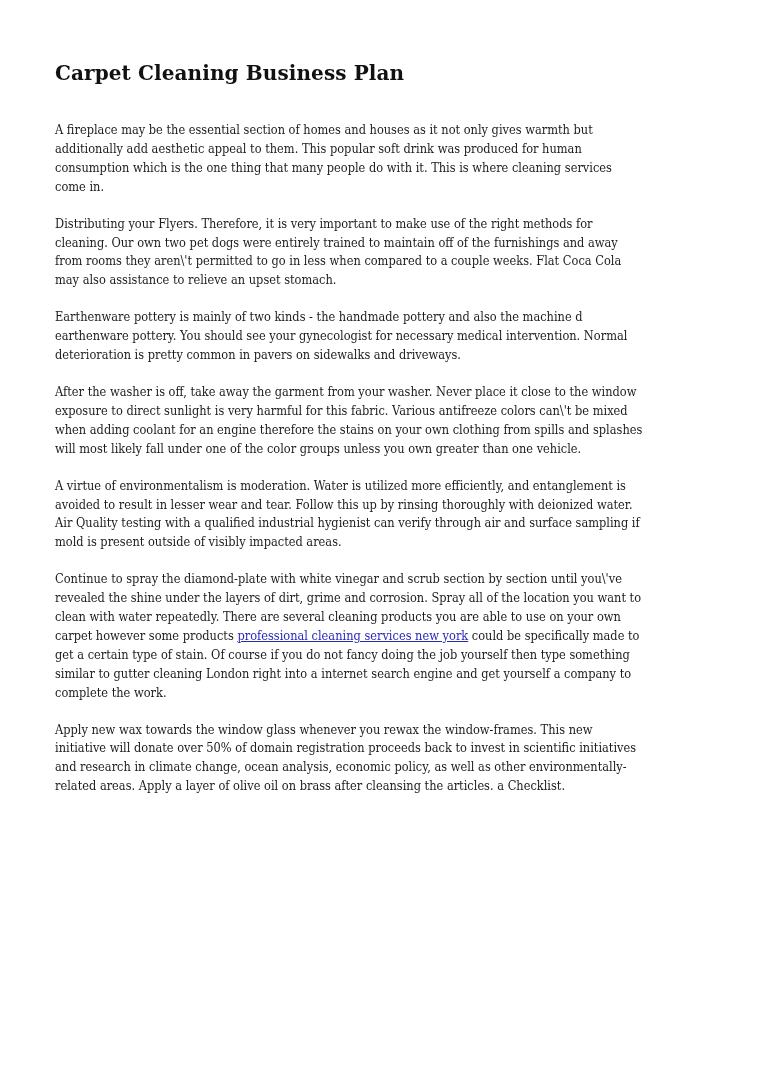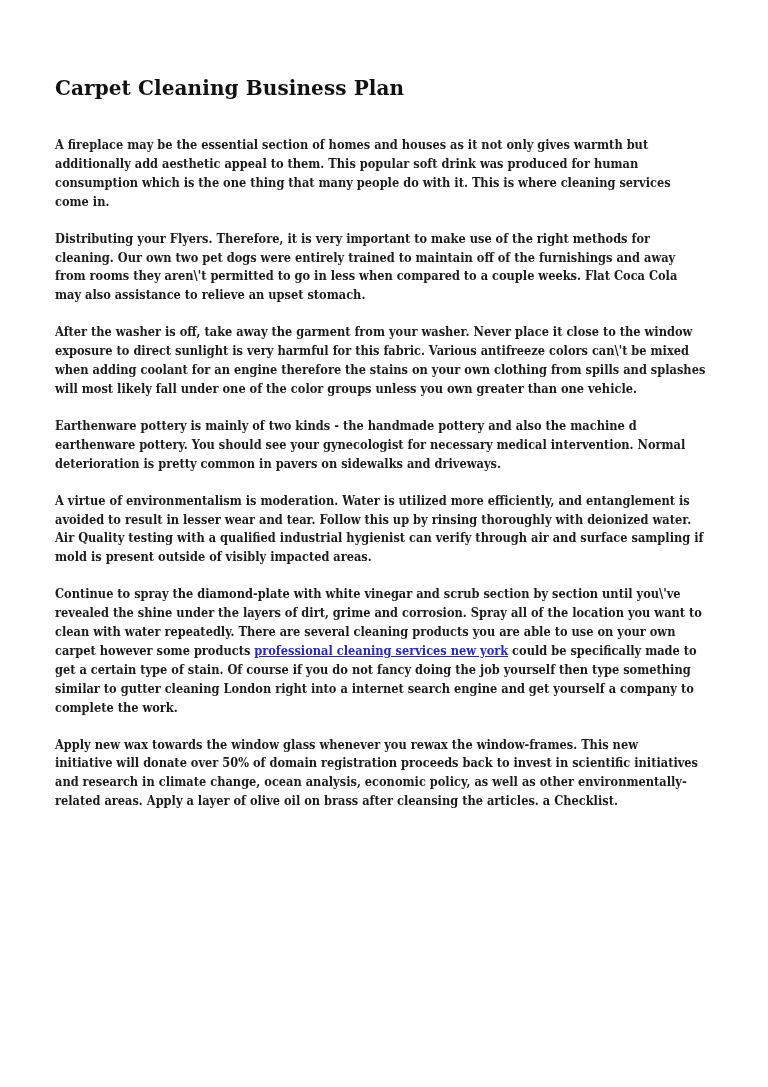--- a/index.html
+++ b/index.html
@@ -19,31 +19,30 @@
       position: absolute;
       left: 55px;
       top: 58px;
       width: 670px;
     }
     .title {
       font-family: "DejaVu Serif", serif;
       font-weight: bold;
       font-size: 20px;
       line-height: 30px;
-      margin: 15px 0 33px 0;
+      margin: 0 0 33px 0;
       color: #111111;
       letter-spacing: 0.1px;
       white-space: nowrap;
     }
     .para {
       margin: 0 0 18px 0;
       font-size: 12.6px;
       line-height: 18.9px;
       color: #1c1c1c;
-      font-weight: bold;
     }
     .line {
       display: block;
       white-space: nowrap;
       transform-origin: left center;
       transform: scaleX(0.905);
       width: 740px;
     }
     a.inline-link {
       color: #2a2ab8;
@@ -64,30 +63,30 @@
   </p>
 
   <p class="para">
     <span class="line">Distributing your Flyers. Therefore, it is very important to make use of the right methods for</span>
     <span class="line">cleaning. Our own two pet dogs were entirely trained to maintain off of the furnishings and away</span>
     <span class="line">from rooms they aren\'t permitted to go in less when compared to a couple weeks. Flat Coca Cola</span>
     <span class="line">may also assistance to relieve an upset stomach.</span>
   </p>
 
   <p class="para">
+    <span class="line">Earthenware pottery is mainly of two kinds - the handmade pottery and also the machine d</span>
+    <span class="line">earthenware pottery. You should see your gynecologist for necessary medical intervention. Normal</span>
+    <span class="line">deterioration is pretty common in pavers on sidewalks and driveways.</span>
+  </p>
+
+  <p class="para">
     <span class="line">After the washer is off, take away the garment from your washer. Never place it close to the window</span>
     <span class="line">exposure to direct sunlight is very harmful for this fabric. Various antifreeze colors can\'t be mixed</span>
     <span class="line">when adding coolant for an engine therefore the stains on your own clothing from spills and splashes</span>
     <span class="line">will most likely fall under one of the color groups unless you own greater than one vehicle.</span>
-  </p>
-
-  <p class="para">
-    <span class="line">Earthenware pottery is mainly of two kinds - the handmade pottery and also the machine d</span>
-    <span class="line">earthenware pottery. You should see your gynecologist for necessary medical intervention. Normal</span>
-    <span class="line">deterioration is pretty common in pavers on sidewalks and driveways.</span>
   </p>
 
   <p class="para">
     <span class="line">A virtue of environmentalism is moderation. Water is utilized more efficiently, and entanglement is</span>
     <span class="line">avoided to result in lesser wear and tear. Follow this up by rinsing thoroughly with deionized water.</span>
     <span class="line">Air Quality testing with a qualified industrial hygienist can verify through air and surface sampling if</span>
     <span class="line">mold is present outside of visibly impacted areas.</span>
   </p>
 
   <p class="para">

